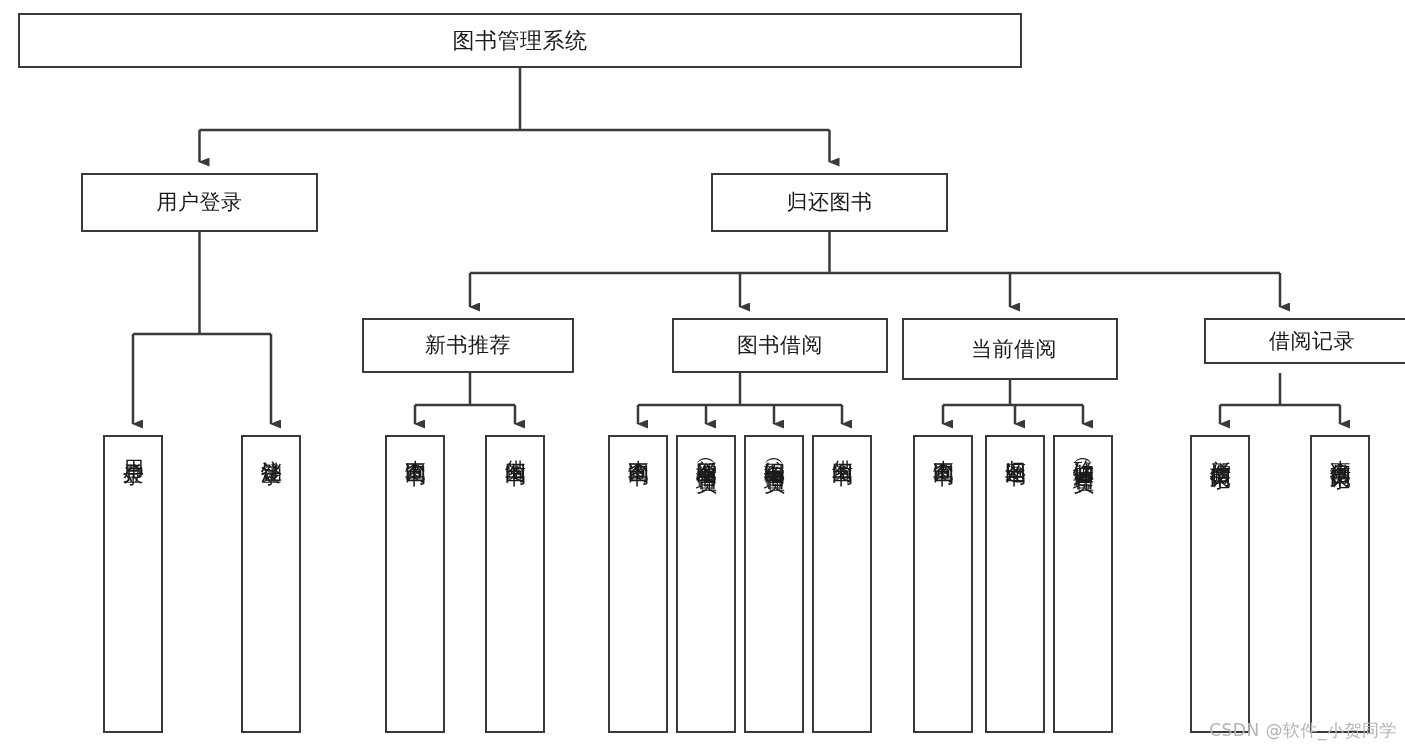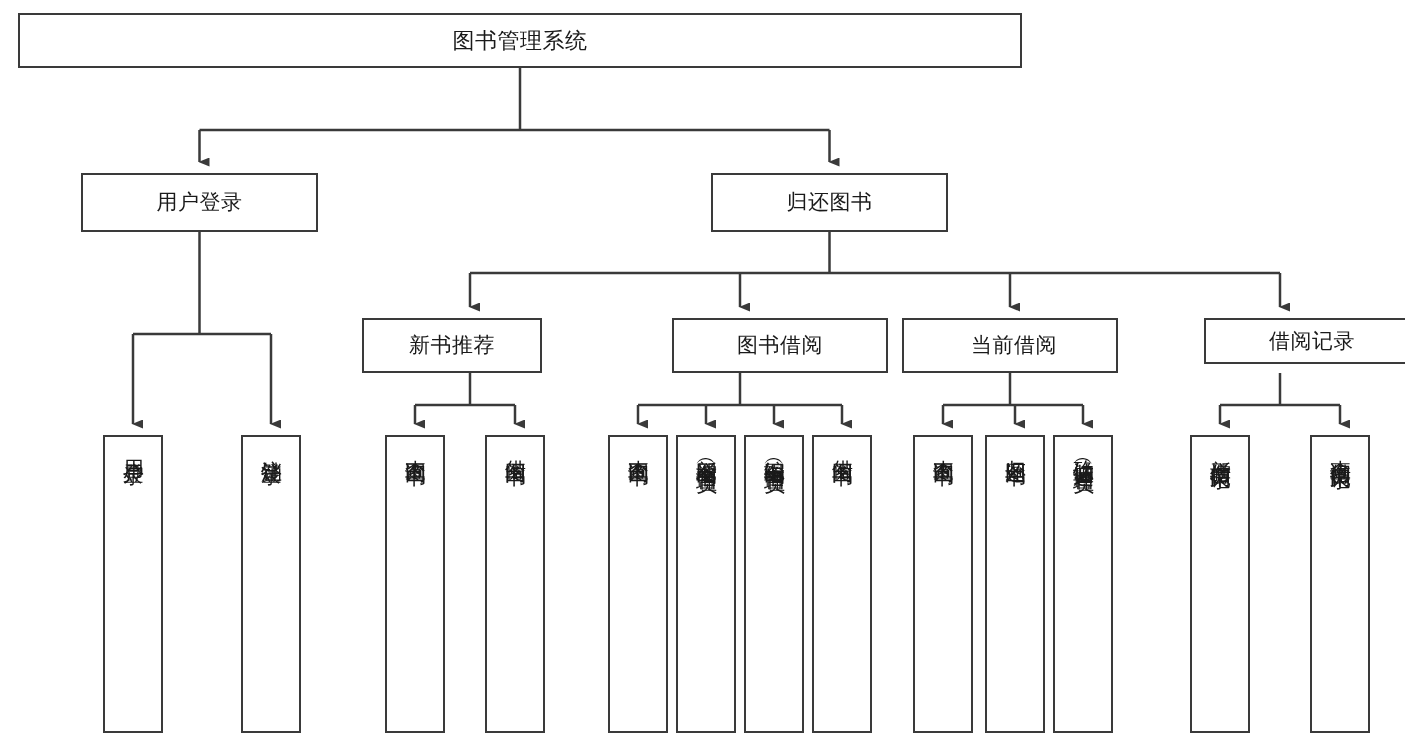--- a/index.html
+++ b/index.html
@@ -128,27 +128,27 @@
   <div id="nodes-layer">
       <div class="node horiz root" style="left: 18px; top: 13px; width: 1004px; height: 55px; border-color: rgb(58, 58, 58); background: rgb(255, 255, 255); color: rgb(26, 26, 26);">
         <span class="node-label">图书管理系统</span>
       </div>
       <div class="node horiz" style="left: 81px; top: 173px; width: 237px; height: 59px; border-color: rgb(58, 58, 58); background: rgb(255, 255, 255); color: rgb(26, 26, 26);">
         <span class="node-label">用户登录</span>
       </div>
       <div class="node horiz" style="left: 711px; top: 173px; width: 237px; height: 59px; border-color: rgb(58, 58, 58); background: rgb(255, 255, 255); color: rgb(26, 26, 26);">
         <span class="node-label">归还图书</span>
       </div>
-      <div class="node horiz" style="left: 362px; top: 318px; width: 180px; height: 55px; border-color: rgb(58, 58, 58); background: rgb(255, 255, 255); color: rgb(26, 26, 26);">
+      <div class="node horiz" style="left: 362px; top: 318px; width: 212px; height: 55px; border-color: rgb(58, 58, 58); background: rgb(255, 255, 255); color: rgb(26, 26, 26);">
         <span class="node-label">新书推荐</span>
       </div>
       <div class="node horiz" style="left: 632px; top: 318px; width: 216px; height: 55px; border-color: rgb(58, 58, 58); background: rgb(255, 255, 255); color: rgb(26, 26, 26); margin-left: 40px;">
         <span class="node-label">图书借阅</span>
       </div>
-      <div class="node horiz" style="left: 902px; top: 318px; width: 216px; height: 55px; border-color: rgb(58, 58, 58); background: rgb(255, 255, 255); color: rgb(26, 26, 26); padding-left: 8px;">
+      <div class="node horiz" style="left: 902px; top: 318px; width: 216px; height: 62px; border-color: rgb(58, 58, 58); background: rgb(255, 255, 255); color: rgb(26, 26, 26); padding-left: 8px;">
         <span class="node-label">当前借阅</span>
       </div>
       <div class="node horiz" style="left: 1172px; top: 318px; width: 216px; height: 46px; border-color: rgb(58, 58, 58); background: rgb(255, 255, 255); color: rgb(26, 26, 26); margin-left: 32px;">
         <span class="node-label">借阅记录</span>
       </div>
       <div class="node vert" style="left: 103px; top: 435px; width: 60px; height: 298px; border-color: rgb(58, 58, 58); background: rgb(255, 255, 255); color: rgb(26, 26, 26);">
         <span class="node-label">用户登录</span>
       </div>
       <div class="node vert" style="left: 241px; top: 435px; width: 60px; height: 298px; border-color: rgb(58, 58, 58); background: rgb(255, 255, 255); color: rgb(26, 26, 26);">
         <span class="node-label">注销登录</span>
@@ -181,13 +181,14 @@
         <span class="node-label">确认归还（管理员）</span>
       </div>
       <div class="node vert" style="left: 1190px; top: 435px; width: 60px; height: 298px; border-color: rgb(58, 58, 58); background: rgb(255, 255, 255); color: rgb(26, 26, 26);">
         <span class="node-label">新增借阅记录</span>
       </div>
       <div class="node vert" style="left: 1310px; top: 435px; width: 60px; height: 298px; border-color: rgb(58, 58, 58); background: rgb(255, 255, 255); color: rgb(26, 26, 26);">
         <span class="node-label">查询借阅记录</span>
       </div>
     </div>
 
+  <div id="watermark">CSDN @软件_小贺同学</div>
 </div>
 
 </body></html>

